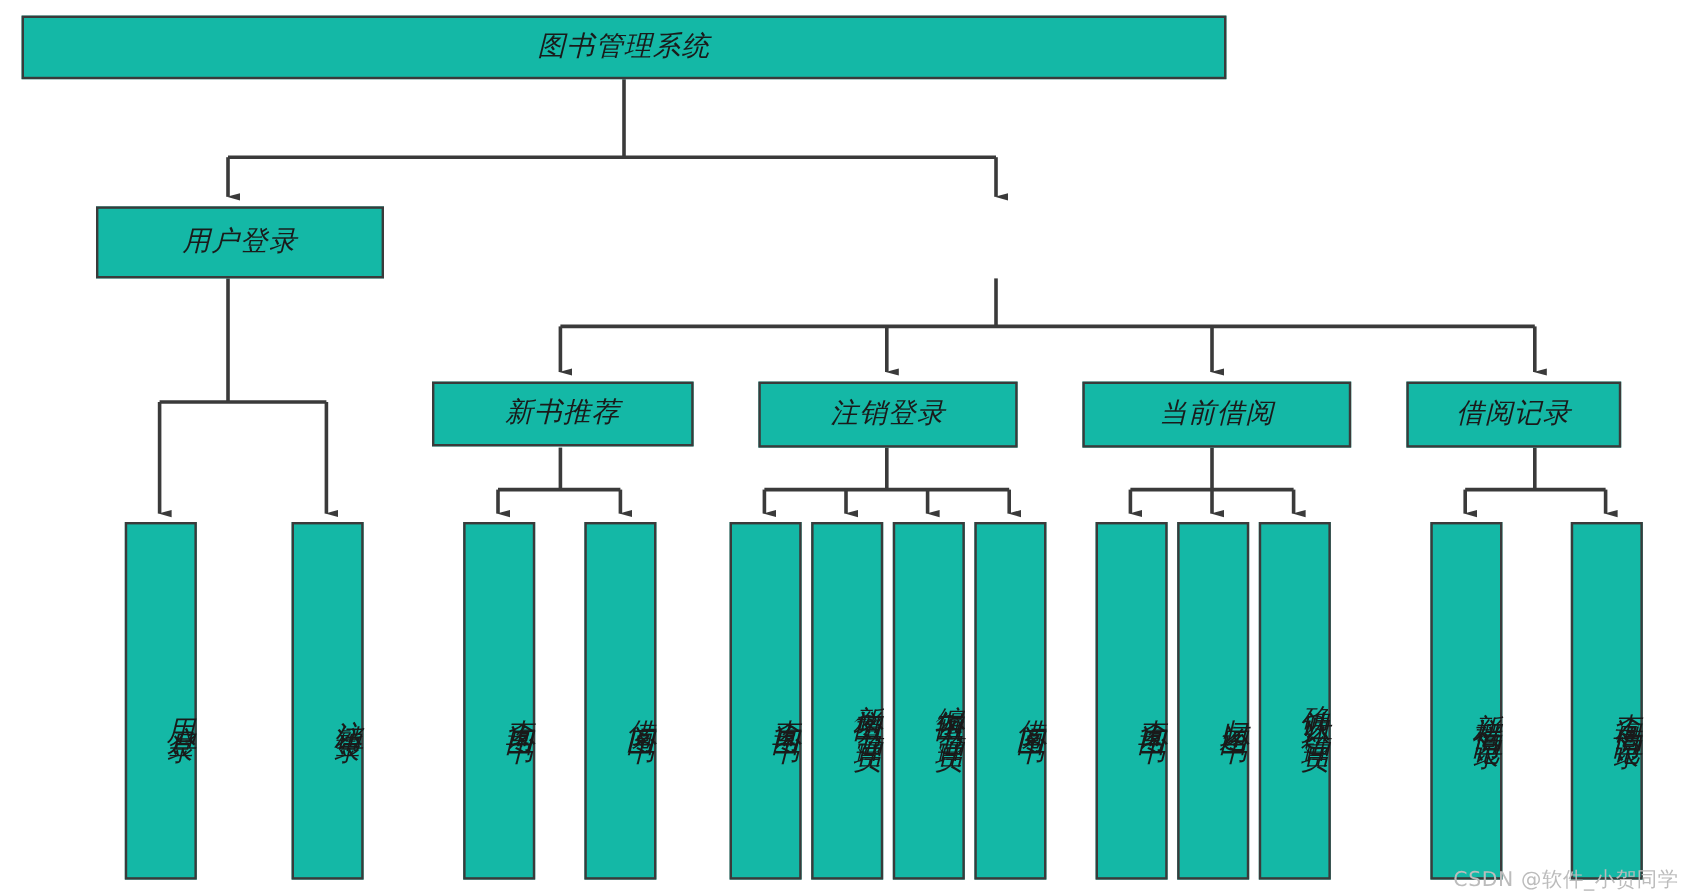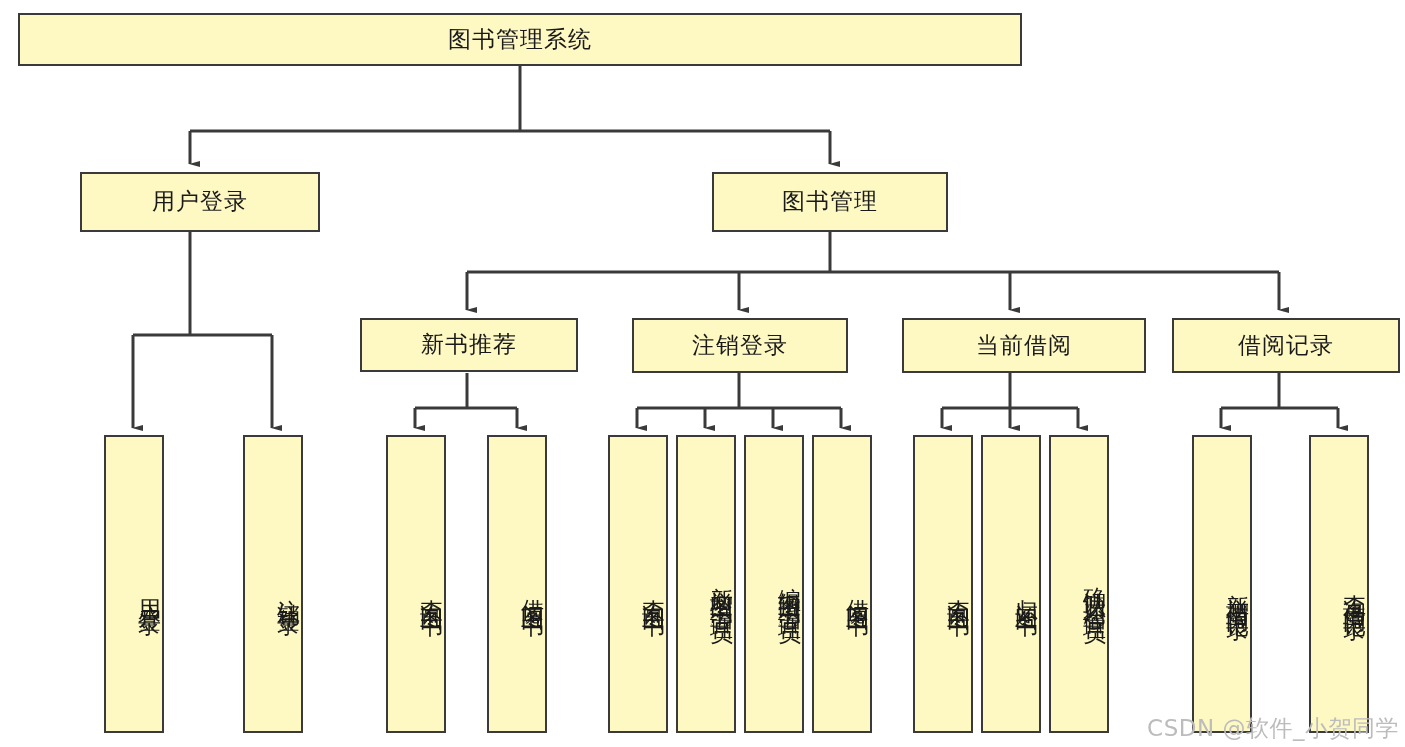--- a/index.html
+++ b/index.html
@@ -22,26 +22,27 @@
     position: absolute;
     left: 0;
     top: 0;
     width: 1405px;
     height: 747px;
     pointer-events: none;
   }
   .node {
     position: absolute;
     box-sizing: border-box;
-    background: #fef9c3;
+    background: #14b8a6;
     border: 2.5px solid #3a3a3a;
     display: flex;
     align-items: center;
     justify-content: center;
     color: #1a1a1a;
+    font-style: italic;
   }
   .node.horiz {
     font-size: 23px;
     letter-spacing: 1px;
     line-height: 1.2;
   }
   .node.root {
     font-size: 23px;
   }
   .node.vert {
@@ -52,21 +53,21 @@
     line-height: 1.05;
     padding-top: 14px;
     align-items: flex-start;
     justify-content: center;
     white-space: nowrap;
   }
   .watermark {
     position: absolute;
     right: 6px;
     bottom: 3px;
-    font-size: 23px;
+    font-size: 17px;
     color: #bcbcbc;
     letter-spacing: 0.5px;
     white-space: nowrap;
     font-family: "DejaVu Sans", "Liberation Sans", sans-serif;
   }
 </style>
 </head>
 <body>
 
 <div id="canvas">
@@ -117,26 +118,25 @@
       <path d="M1279,373 L1279,408"></path>
       <path d="M1221,408 L1338,408"></path>
       <path d="M1221,408 L1221,428" marker-end="url(#arrow)"></path>
       <path d="M1338,408 L1338,428" marker-end="url(#arrow)"></path>
     </g>
   </svg>
 
   <div class="node root horiz" style="left:18px; top:13px; width:1004px; height:53px;">图书管理系统</div>
 
   <div class="node horiz" style="left:80px; top:172px; width:240px; height:60px;">用户登录</div>
-  <div class="node horiz" style="left:712px; top:172px; width:236px; height:60px;">图书管理</div>
 
   <div class="node horiz" style="left:360px; top:318px; width:218px; height:54px;">新书推荐</div>
   <div class="node horiz" style="left:632px; top:318px; width:216px; height:55px;">注销登录</div>
-  <div class="node horiz" style="left:902px; top:318px; width:244px; height:55px;">当前借阅</div>
-  <div class="node horiz" style="left:1172px; top:318px; width:228px; height:55px;">借阅记录</div>
+  <div class="node horiz" style="left:902px; top:318px; width:224px; height:55px;">当前借阅</div>
+  <div class="node horiz" style="left:1172px; top:318px; width:179px; height:55px;">借阅记录</div>
 
   <div class="node vert" style="left:104px; top:435px; width:60px; height:298px;">用户登录</div>
   <div class="node vert" style="left:243px; top:435px; width:60px; height:298px;">注销登录</div>
 
   <div class="node vert" style="left:386px; top:435px; width:60px; height:298px;">查询图书</div>
   <div class="node vert" style="left:487px; top:435px; width:60px; height:298px;">借阅图书</div>
 
   <div class="node vert" style="left:608px; top:435px; width:60px; height:298px;">查询图书</div>
   <div class="node vert" style="left:676px; top:435px; width:60px; height:298px;">新增图书（管理员）</div>
   <div class="node vert" style="left:744px; top:435px; width:60px; height:298px;">编辑图书（管理员）</div>

